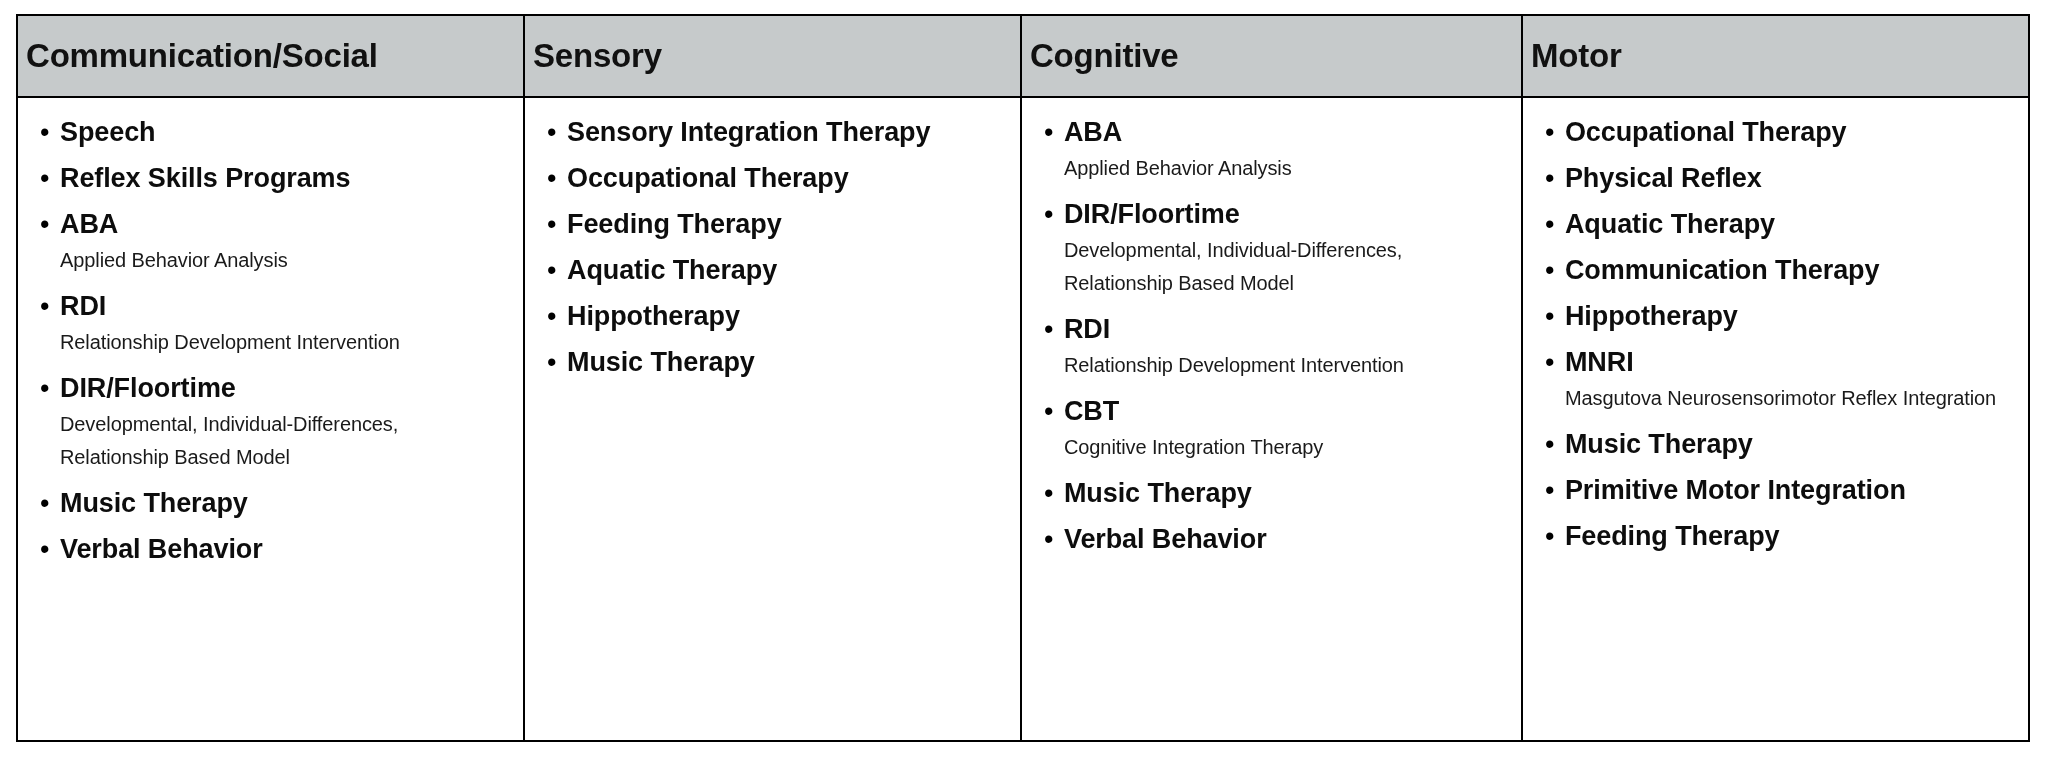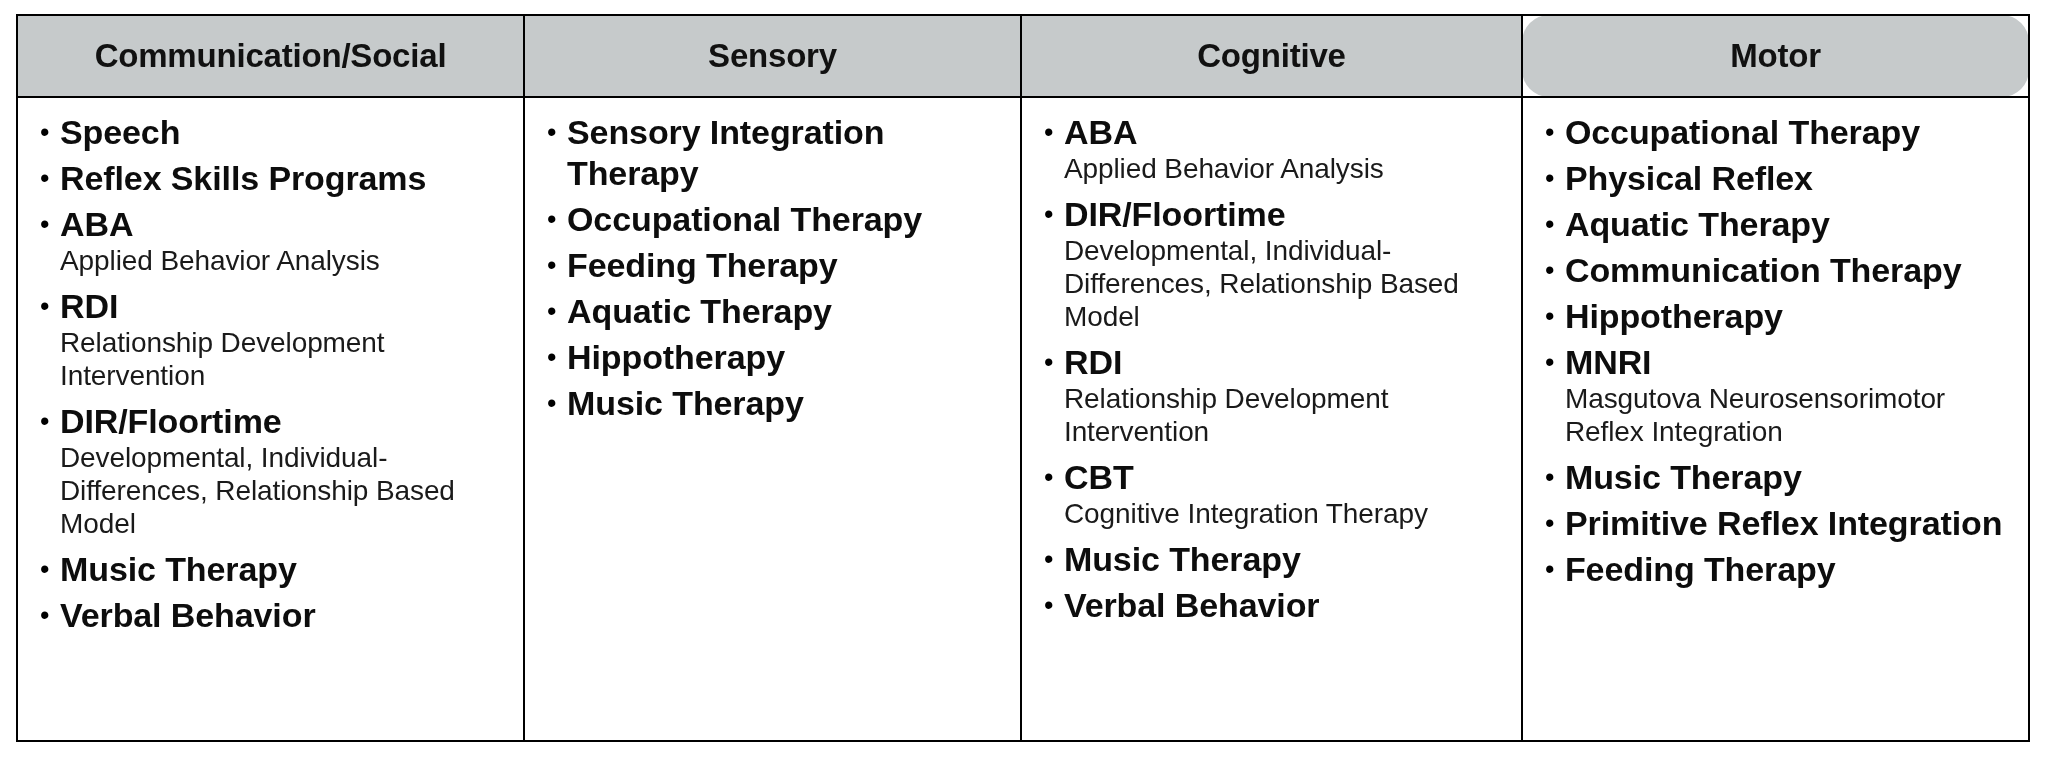--- a/index.html
+++ b/index.html
@@ -34,30 +34,30 @@
   table.therapy-table col.c1 { width: 25.2%; }
   table.therapy-table col.c2 { width: 24.7%; }
   table.therapy-table col.c3 { width: 24.9%; }
   table.therapy-table col.c4 { width: 25.2%; }
 
   thead th {
     background: #c6cacb;
     border-right: 2px solid #000000;
     border-bottom: 2px solid #000000;
     height: 82px;
-    text-align: center;
+    text-align: left;
     vertical-align: middle;
     font-size: 33px;
     font-weight: bold;
     color: #111111;
     letter-spacing: -0.2px;
     padding: 0 8px;
     box-sizing: border-box;
   }
-  thead th:last-child { border-right: none; border-radius: 27px; }
+  thead th:last-child { border-right: none; }
 
   tbody td {
     border-right: 2px solid #000000;
     vertical-align: top;
     background: #ffffff;
     padding: 14px 16px 10px 16px;
     box-sizing: border-box;
   }
   tbody td:last-child { border-right: none; }
 
@@ -77,30 +77,30 @@
     position: absolute;
     left: 6px;
     top: 0;
     font-size: 27px;
     line-height: 41px;
     color: #000000;
   }
 
   li.item .label {
     display: block;
-    font-size: 34px;
+    font-size: 27px;
     line-height: 41px;
     font-weight: bold;
     color: #0d0d0d;
     letter-spacing: -0.1px;
   }
 
   li.item .sub {
     display: block;
-    font-size: 28px;
+    font-size: 20px;
     line-height: 33px;
     font-weight: normal;
     color: #1a1a1a;
     letter-spacing: -0.1px;
     margin-top: -1px;
   }
 
   li.item.has-sub { margin-bottom: 9px; }
 </style>
 </head>
@@ -245,21 +245,21 @@
                 <span class="bullet">•</span>
                 <span class="label">MNRI</span>
                 <span class="sub">Masgutova Neurosensorimotor Reflex Integration</span>
               </li>
               <li class="item">
                 <span class="bullet">•</span>
                 <span class="label">Music Therapy</span>
               </li>
               <li class="item">
                 <span class="bullet">•</span>
-                <span class="label">Primitive Reflex Integration</span>
+                <span class="label">Primitive Motor Integration</span>
               </li>
               <li class="item">
                 <span class="bullet">•</span>
                 <span class="label">Feeding Therapy</span>
               </li>
             </ul>
         </td>
       </tr>
     </tbody>
   </table>

